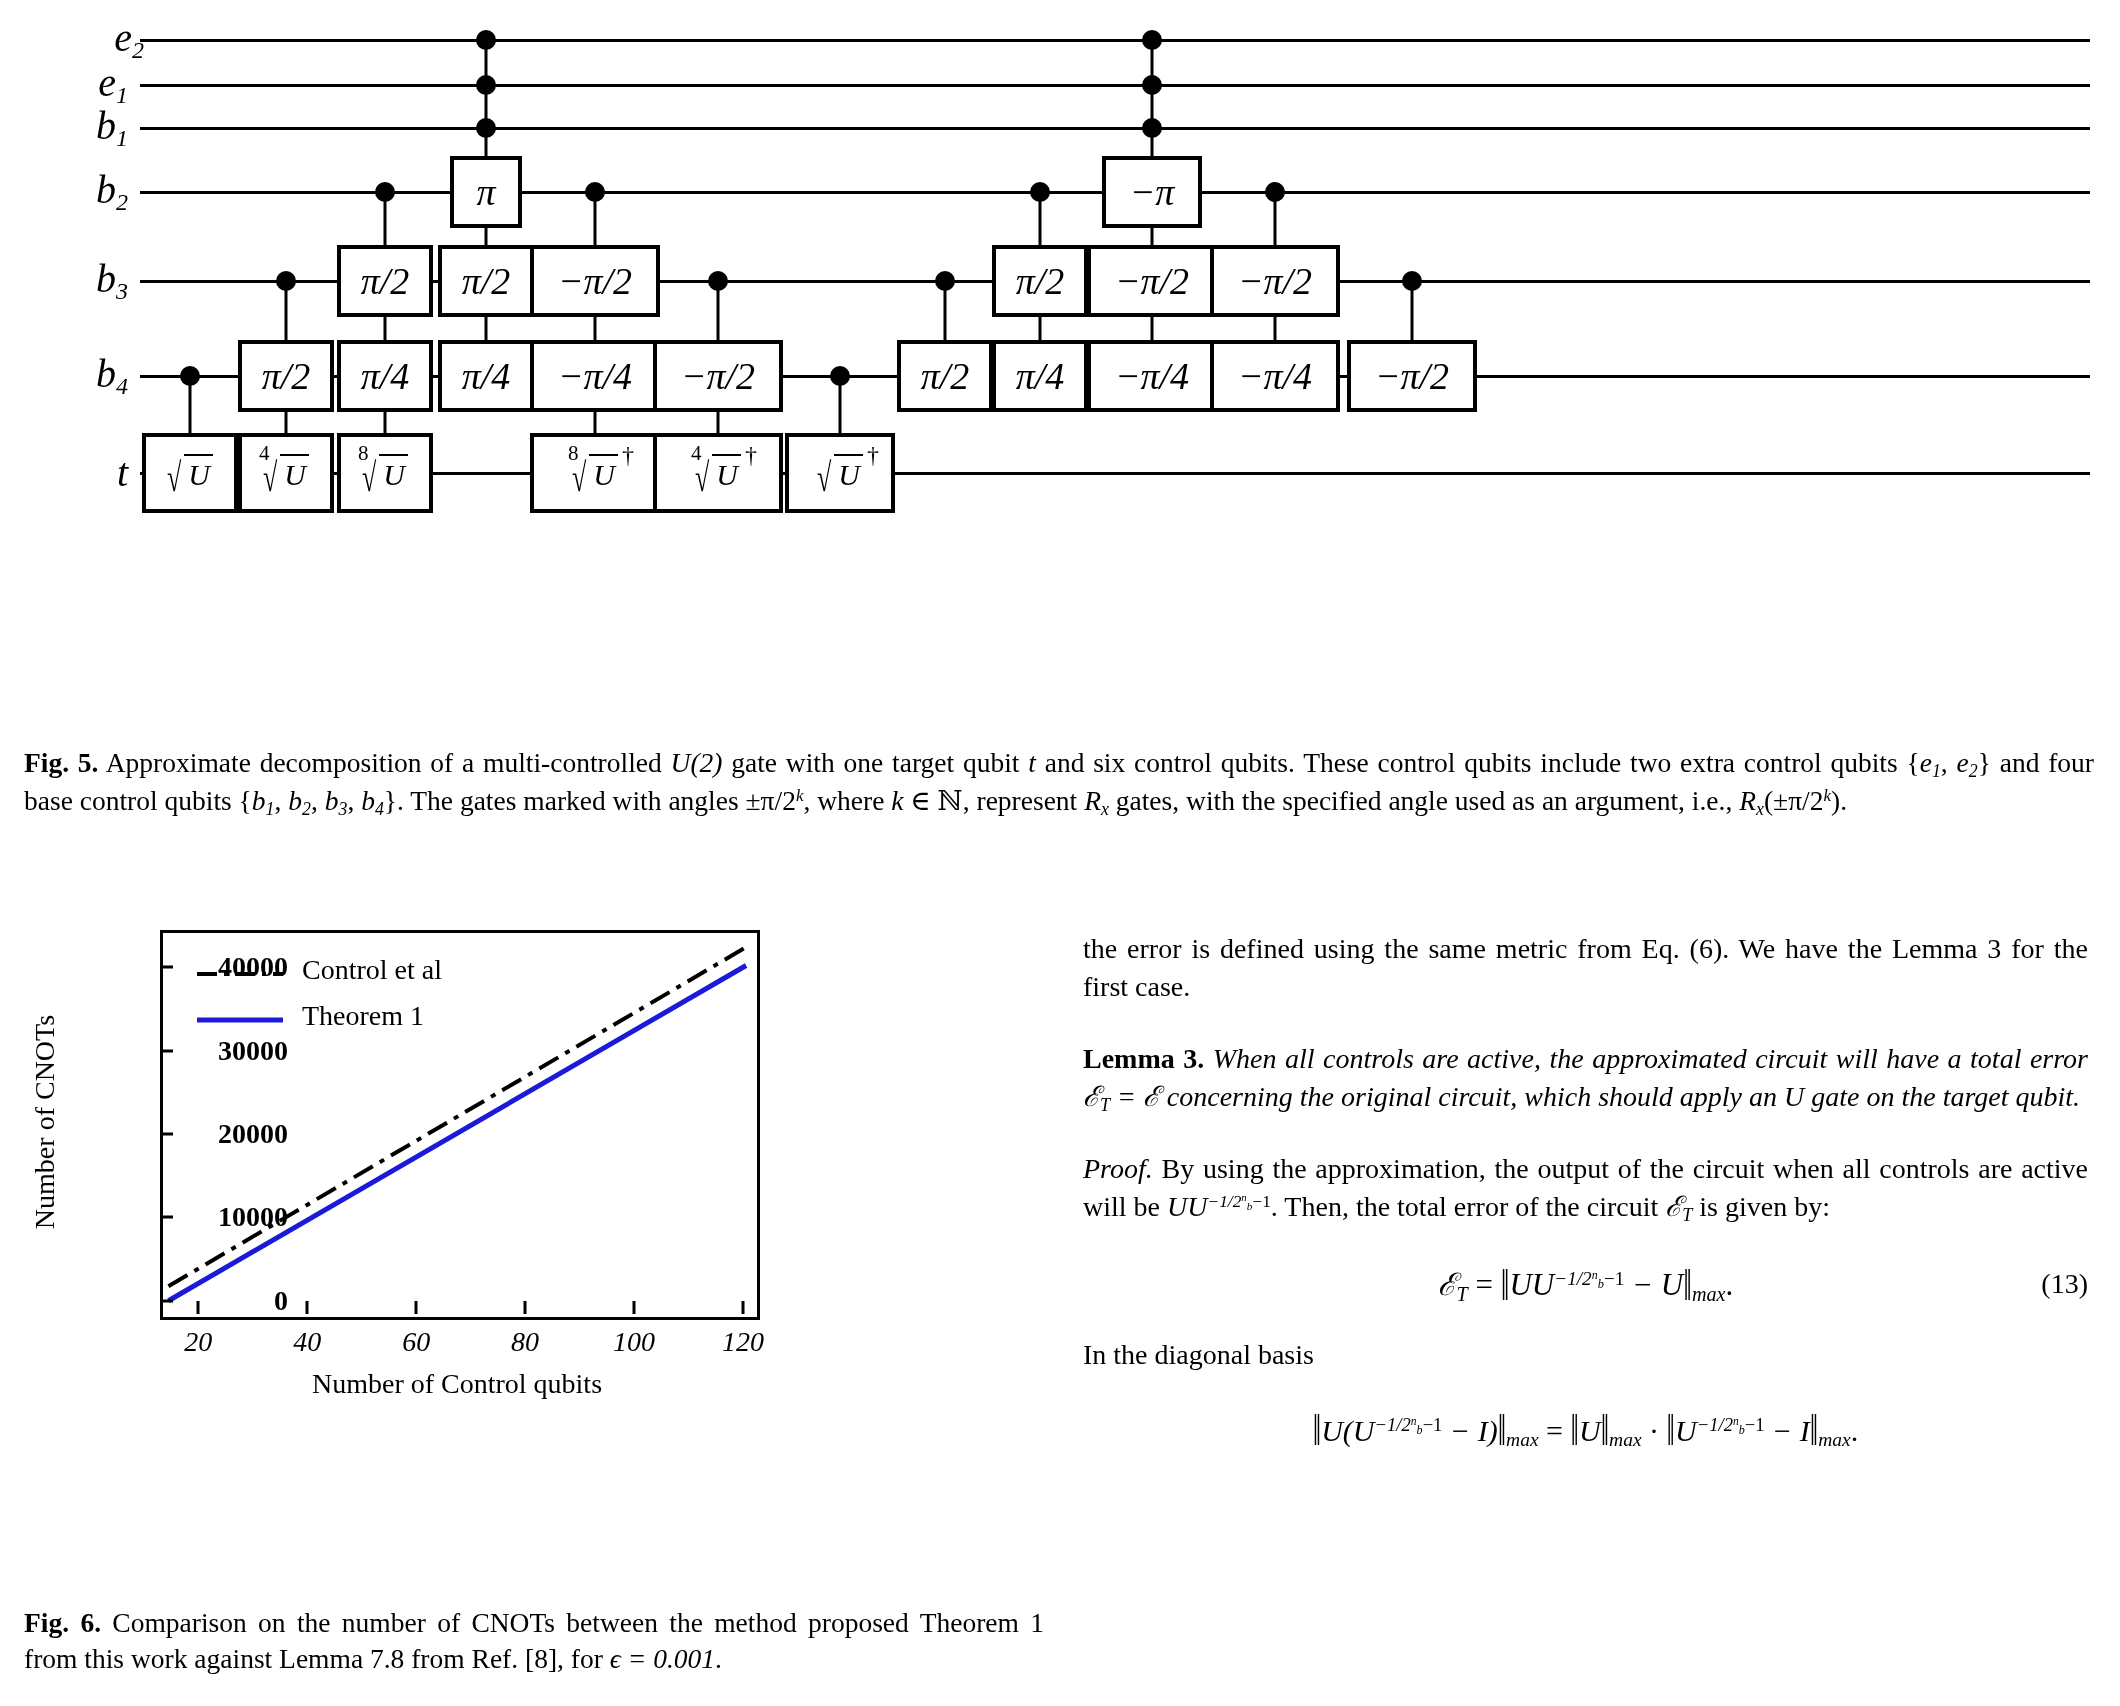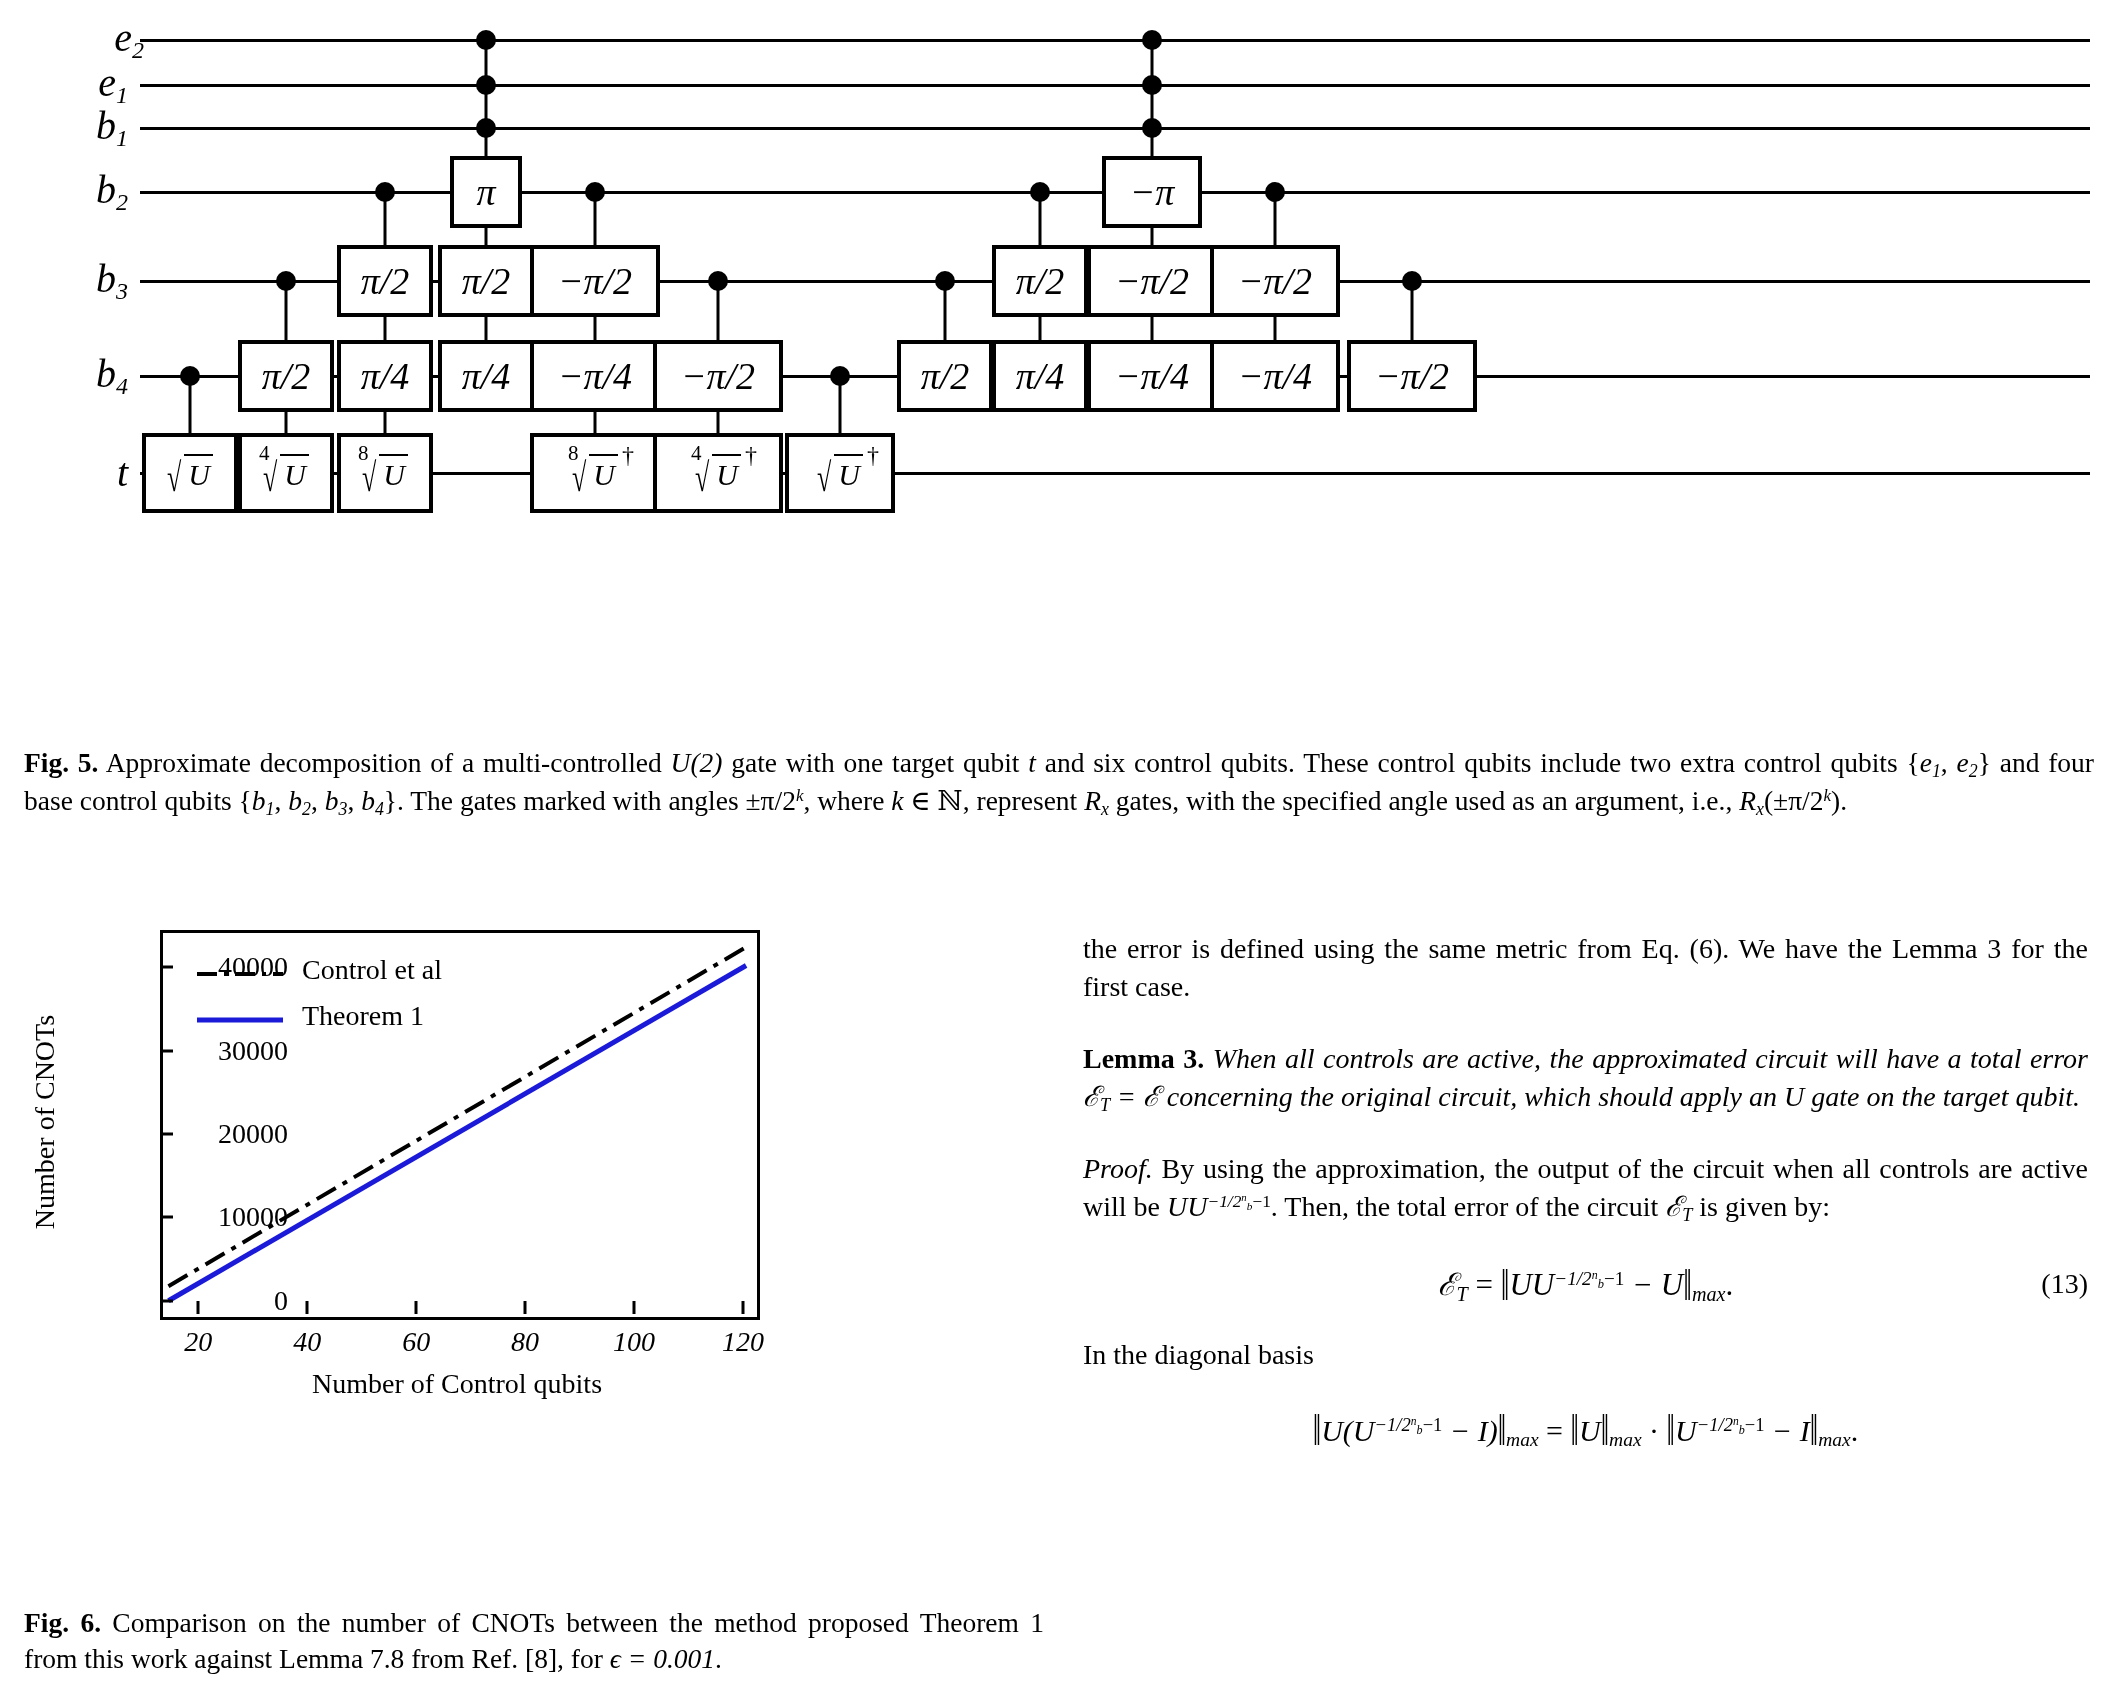--- a/index.html
+++ b/index.html
@@ -38,21 +38,21 @@
   .cap b{font-weight:bold;}
   sub{font-size:0.65em;vertical-align:-0.28em;}
   sup{font-size:0.62em;vertical-align:0.52em;}
   .mathi{font-style:italic;}
 
   
   .chartbox{position:absolute;left:0px;top:910px;width:1060px;height:680px;}
   .plotframe{position:absolute;left:160px;top:20px;width:600px;height:390px;
              border:3px solid #000;box-sizing:border-box;background:#fff;}
   .ytick{position:absolute;right:772px;font-size:28px;transform:translateY(-50%);
-         white-space:nowrap;text-align:right;}
+         white-space:nowrap;text-align:right;font-weight:bold;}
   .ytickmark{position:absolute;width:13px;height:3px;background:#000;left:160px;
              transform:translateY(-50%);}
   .xtickmark{position:absolute;height:13px;width:3px;background:#000;top:410px;
              transform:translate(-50%,-100%);}
   .xtick{position:absolute;font-size:28px;top:420px;transform:translateX(-50%);font-style:italic;}
   .xaxislabel{position:absolute;top:462px;left:460px;transform:translateX(-50%);
               font-size:28px;white-space:nowrap;}
   .yaxislabel{position:absolute;font-size:28px;white-space:nowrap;
               left:20px;top:215px;transform-origin:center center;
               transform:translate(-50%,-50%) rotate(-90deg);}

